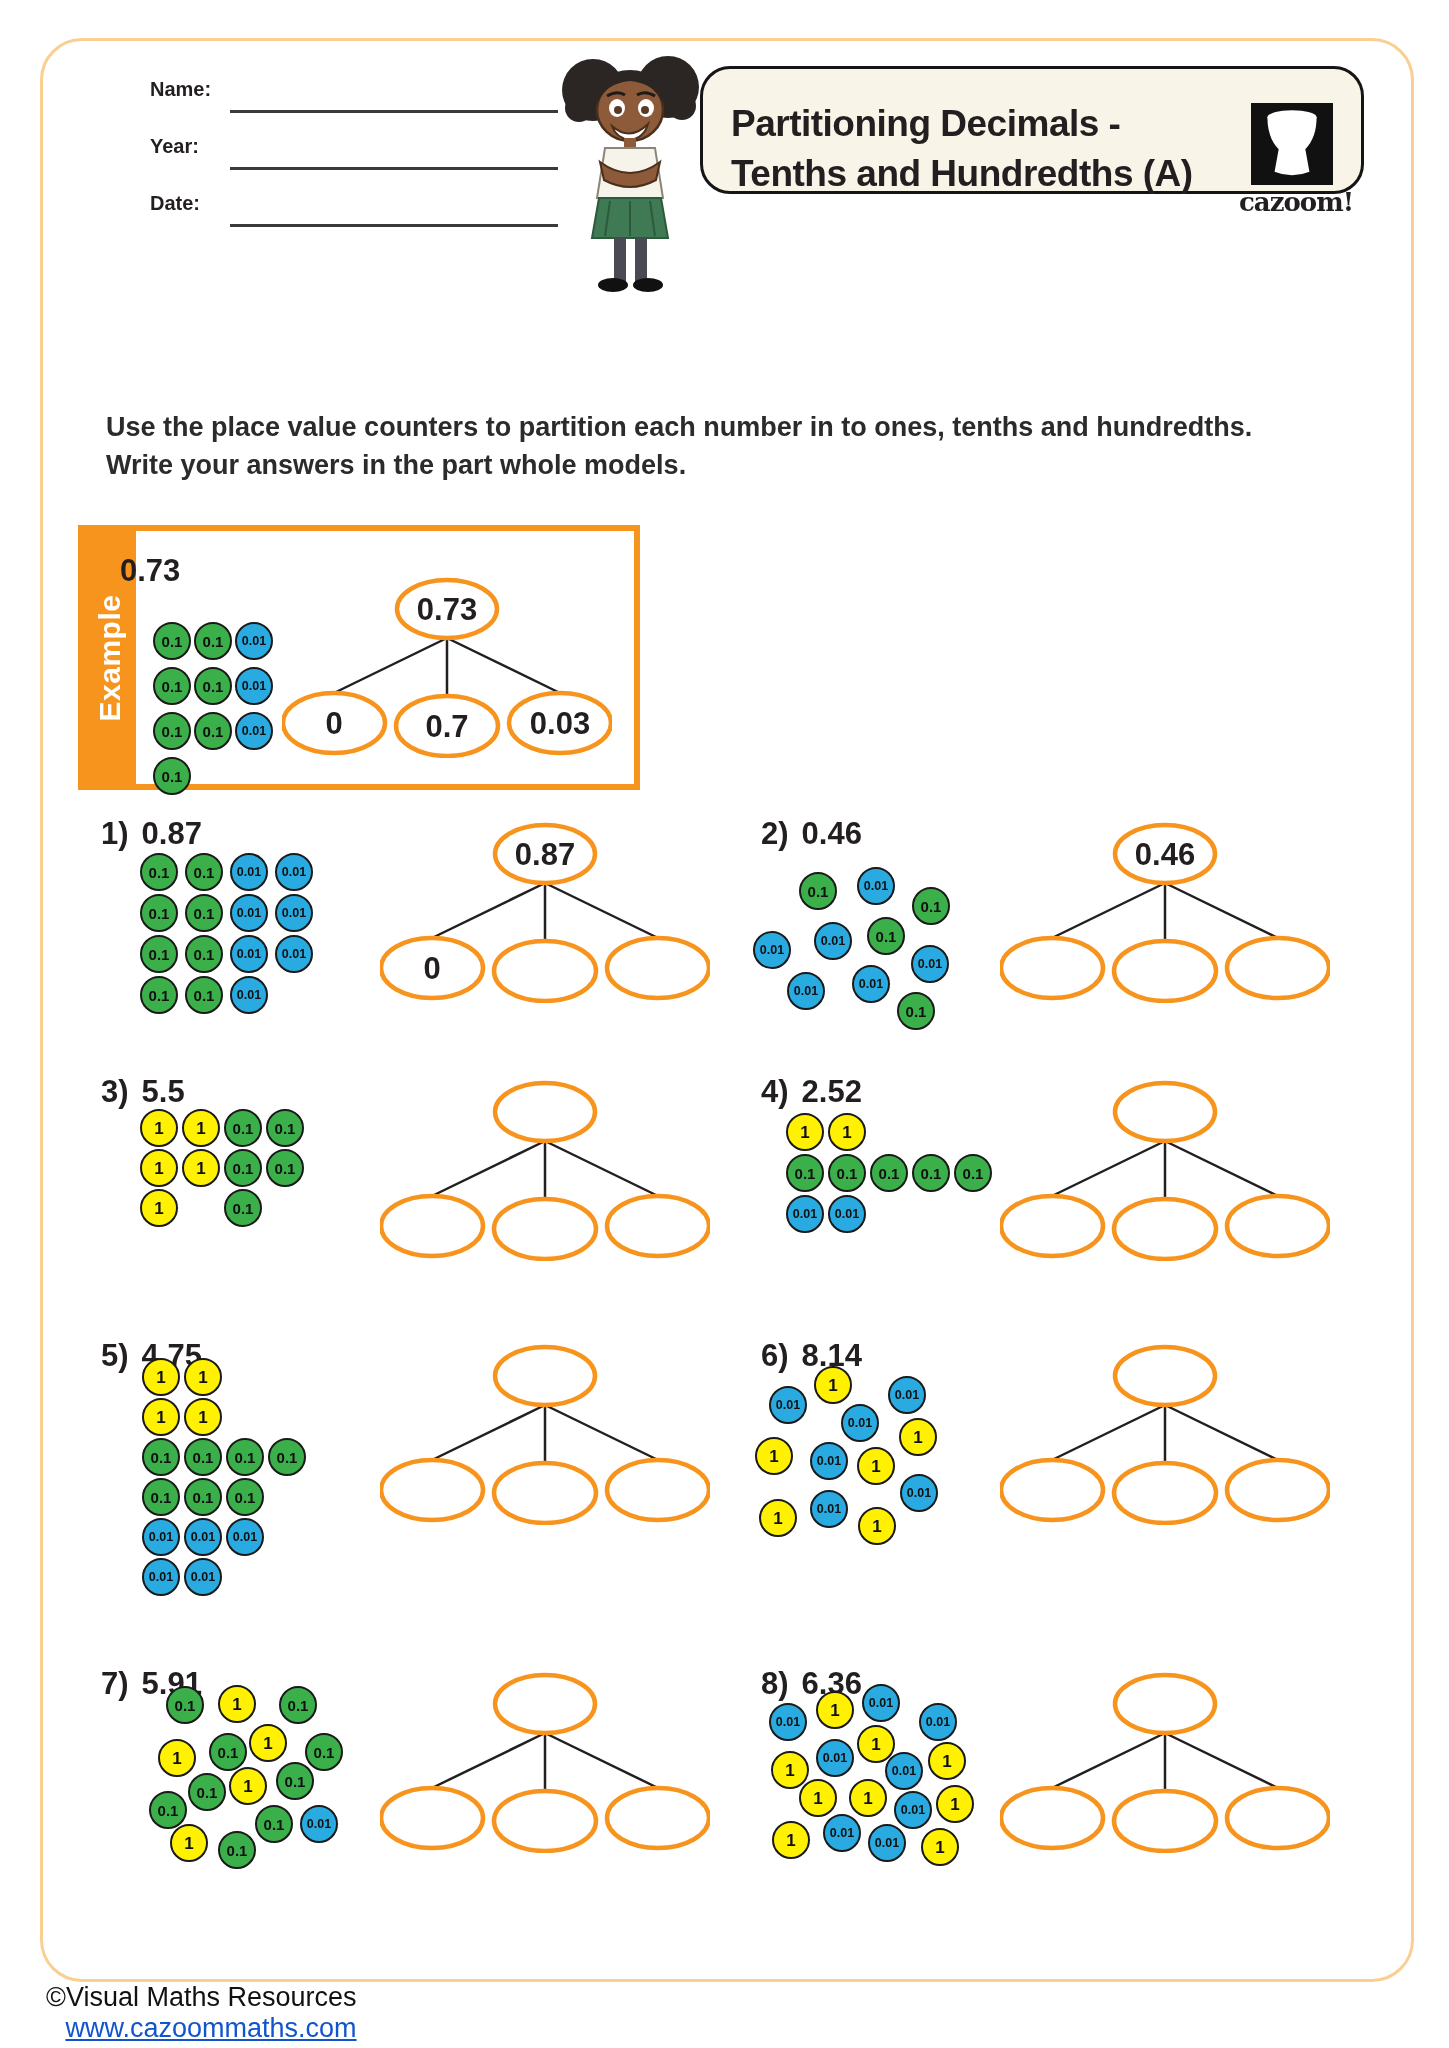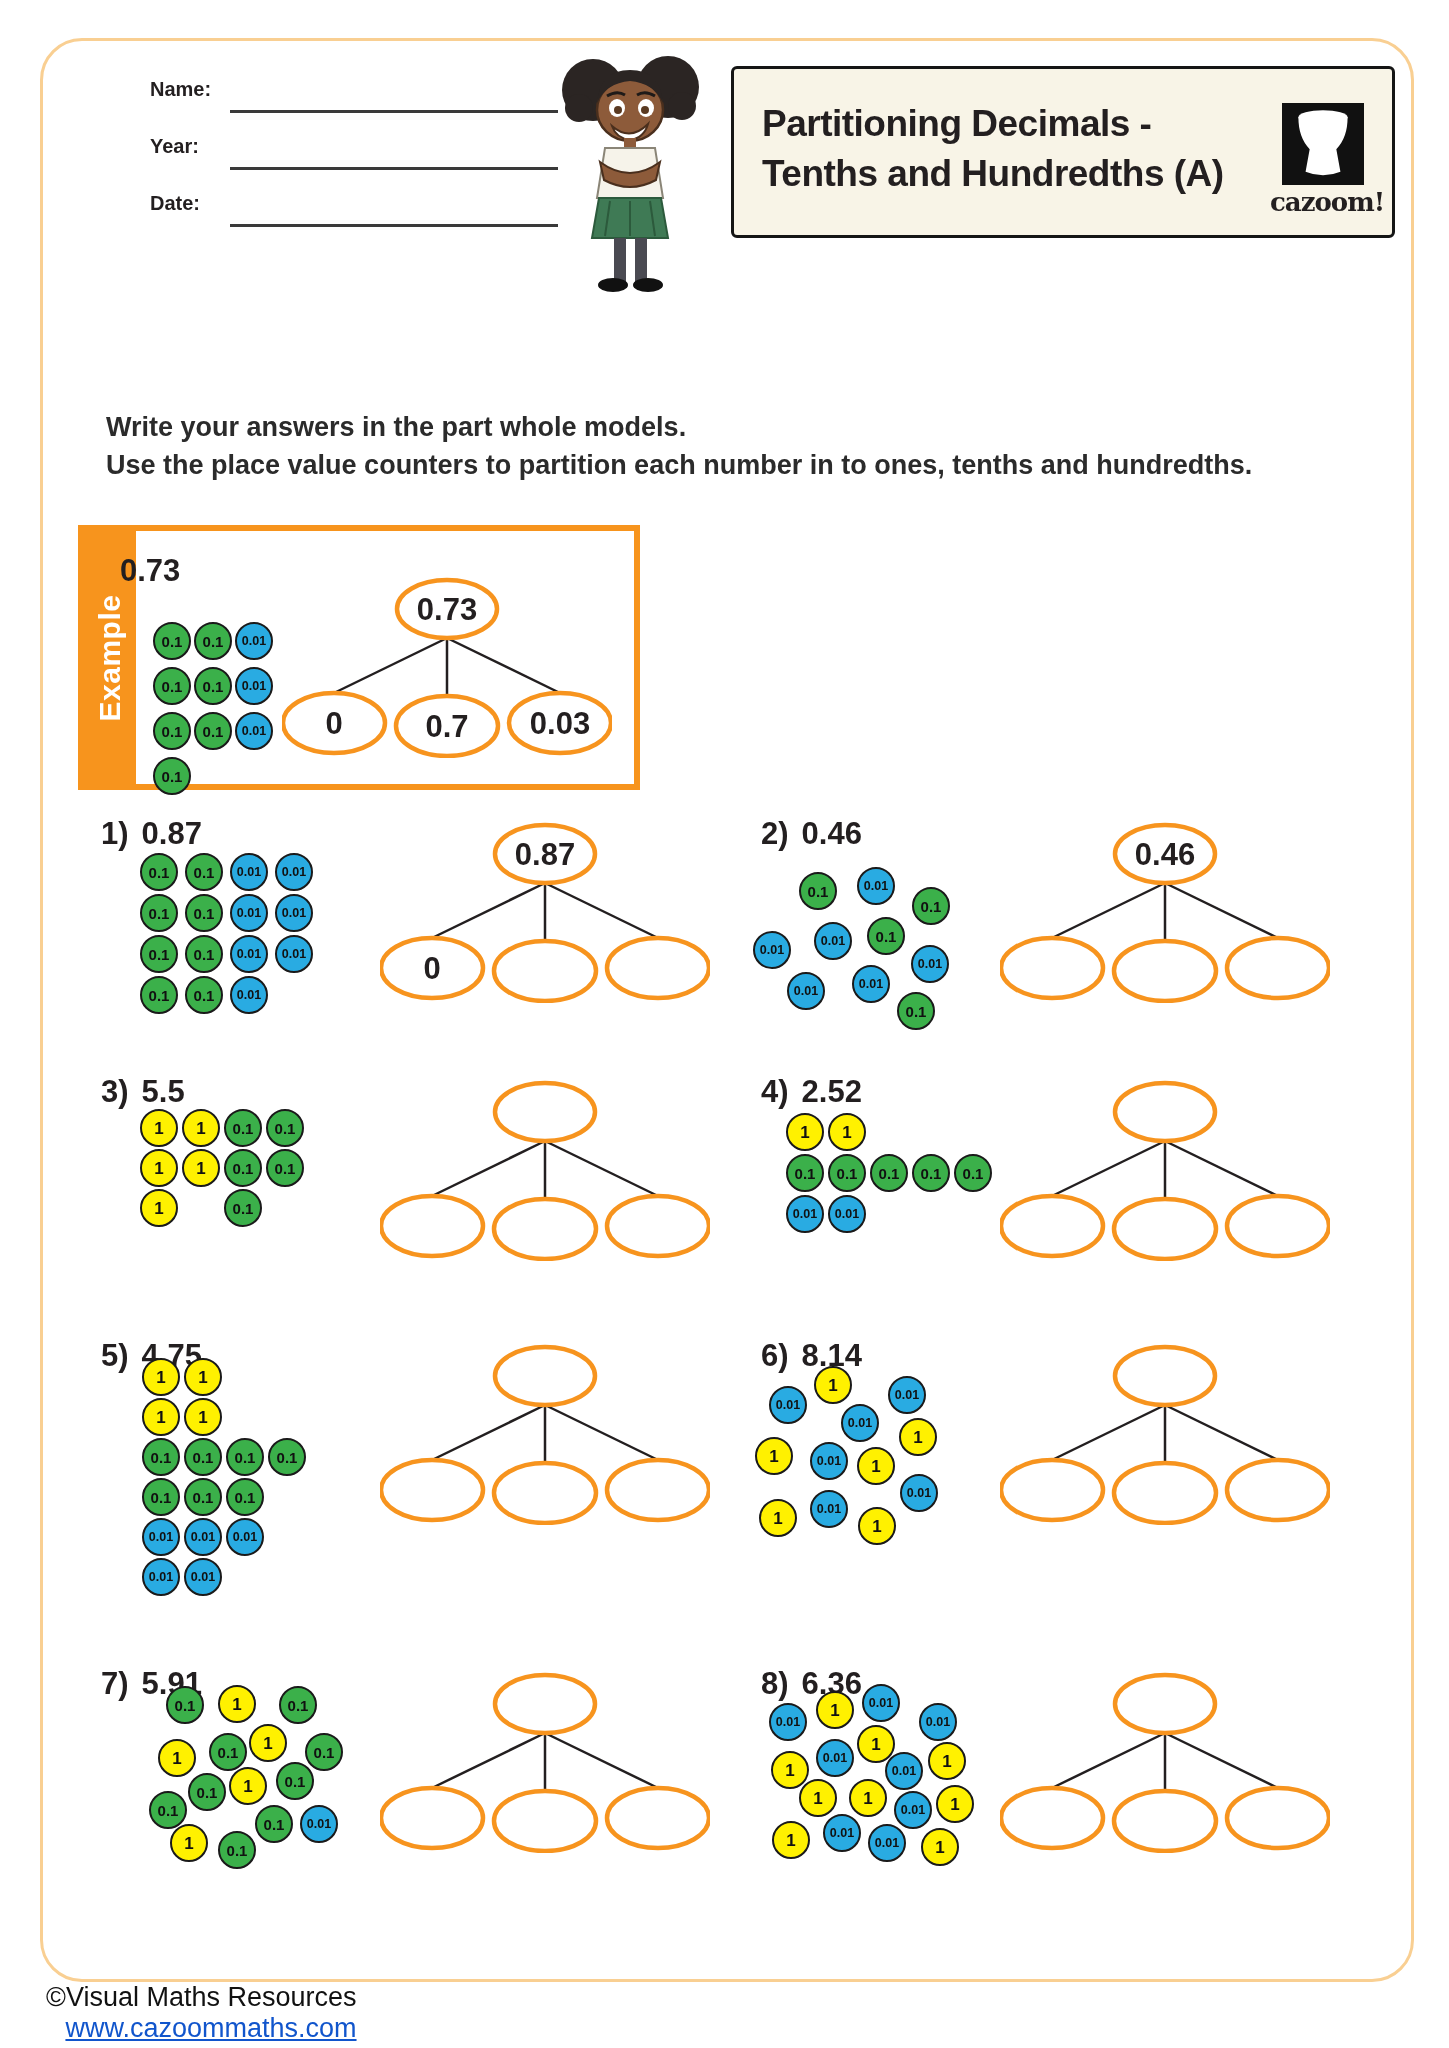--- a/index.html
+++ b/index.html
@@ -12,22 +12,22 @@
     border:3px solid var(--frame-border,#F9CF92);border-radius:42px;
   }
   
   .field{position:absolute;left:118px;font-size:20px;font-weight:bold;margin-left:32px;}
   .field .lbl{display:inline-block;width:110px;}
   .fill-line{position:absolute;left:230px;width:328px;border-bottom:3px solid #3a3a3a;height:0;}
   
   .girl{position:absolute;left:555px;top:46px;}
   
   .title-box{
-    position:absolute;left:700px;top:66px;width:664px;height:172px;
-    background:#F8F4E7;border:3px solid #151515;border-radius:6px;box-sizing:border-box;margin-left:31px;
+    position:absolute;left:700px;top:66px;width:664px;height:128px;
+    background:#F8F4E7;border:3px solid #151515;border-radius:30px;box-sizing:border-box;
   }
   .title-text{position:absolute;left:28px;top:30px;font-size:37px;font-weight:800;letter-spacing:-0.5px;line-height:50px;color:var(--title-ink,#231F20);}
   .logo{position:absolute;right:16px;top:34px;width:106px;text-align:center;}
   .logo .logo-word{font-family:"DejaVu Serif",serif;font-weight:bold;font-size:26px;letter-spacing:-1px;margin-top:-2px;}
   
   .section-badge{
     position:absolute;left:72px;top:336px;background:#FCEFE2;border-radius:16px;
     padding:9px 30px;font-family:"DejaVu Serif",serif;font-style:italic;font-weight:bold;font-size:31px;
   }
   .instructions{position:absolute;left:106px;top:408px;font-size:27px;font-weight:bold;line-height:38px;color:#2b2b2b;}
@@ -112,22 +112,22 @@
       <svg width="82" height="82" viewBox="0 0 80 80">
         <rect width="80" height="80" fill="#111"></rect>
         <ellipse cx="40" cy="14" rx="24" ry="7" fill="#fff"></ellipse>
         <path d="M16,14 Q16,34 27,45 L23,67 Q40,74 57,67 L53,45 Q64,34 64,14 Q40,22 16,14 Z" fill="#fff"></path>
       </svg>
       <div class="logo-word">cazoom!</div>
     </div>
   </div>
 
   <div class="instructions">
+    <div>Use the place value counters to partition each number in to ones, tenths and hundredths.</div>
     <div>Write your answers in the part whole models.</div>
-    <div>Use the place value counters to partition each number in to ones, tenths and hundredths.</div>
   </div>
 
   <div class="example-box">
     <div class="example-band">
       <span>Example</span>
     </div>
     <div class="example-number">0.73</div>
     <div id="example-counters">
         <div class="counter" style="left: 69px; top: 91px; background: rgb(59, 176, 74); font-size: 15px;">0.1</div>
         <div class="counter" style="left: 110px; top: 91px; background: rgb(59, 176, 74); font-size: 15px;">0.1</div>

